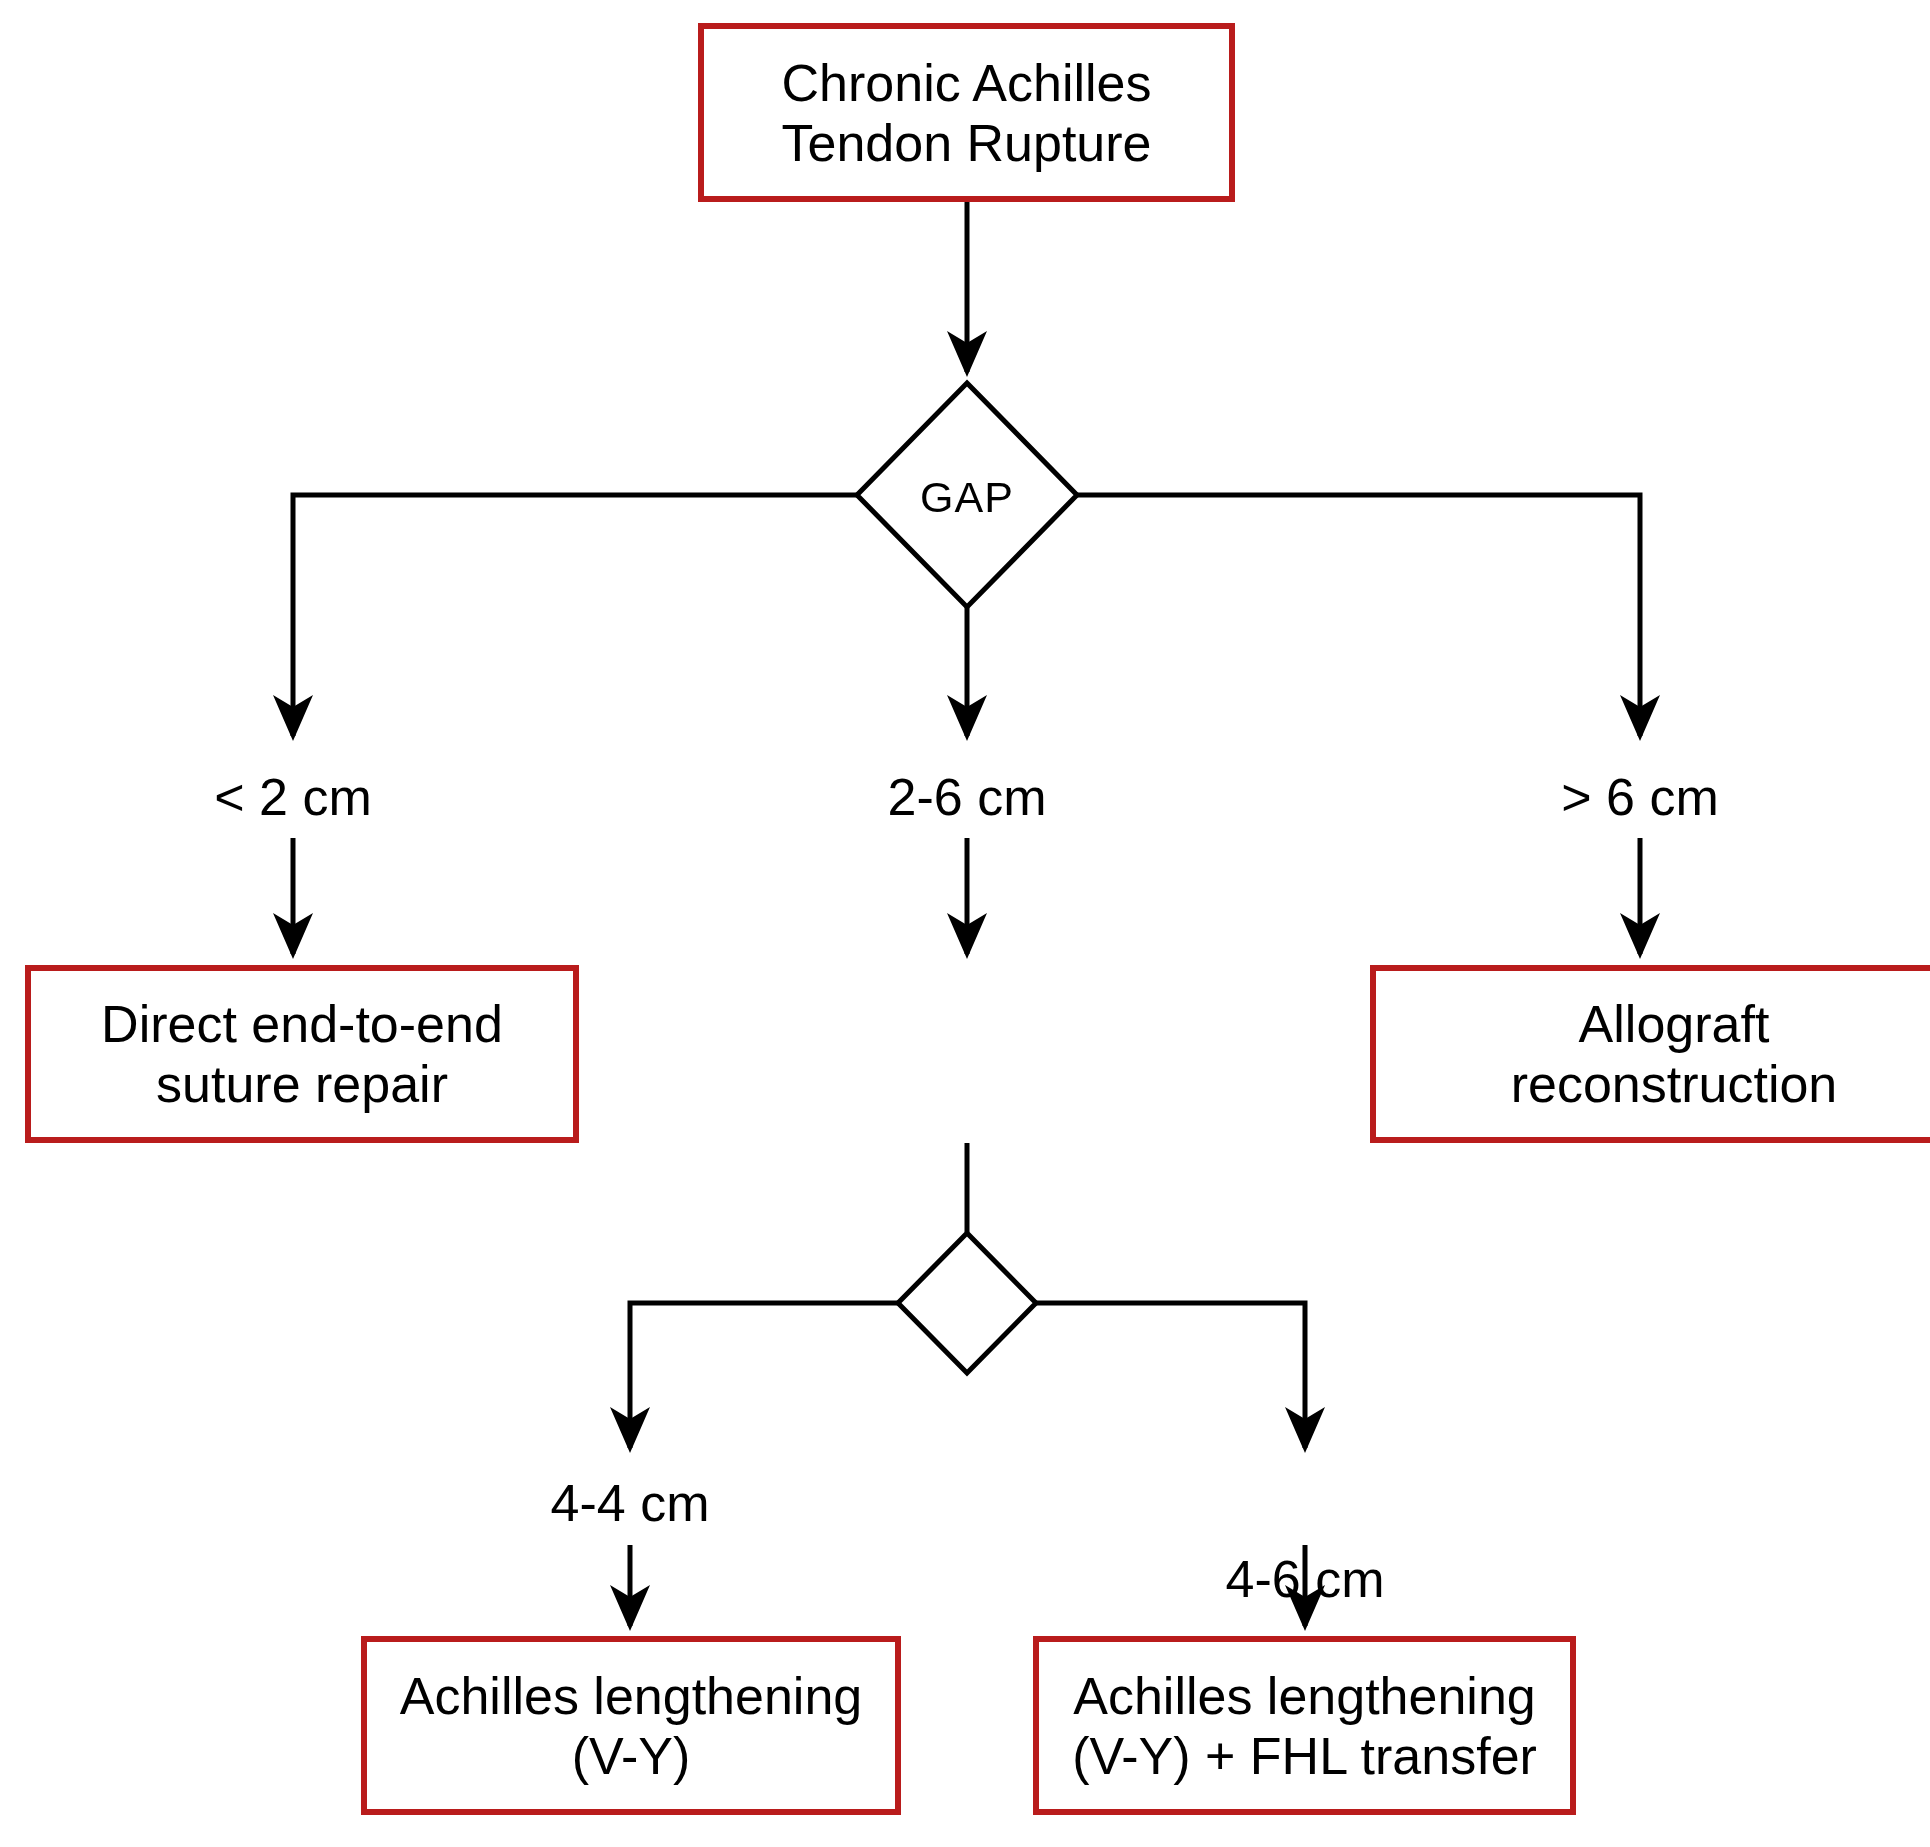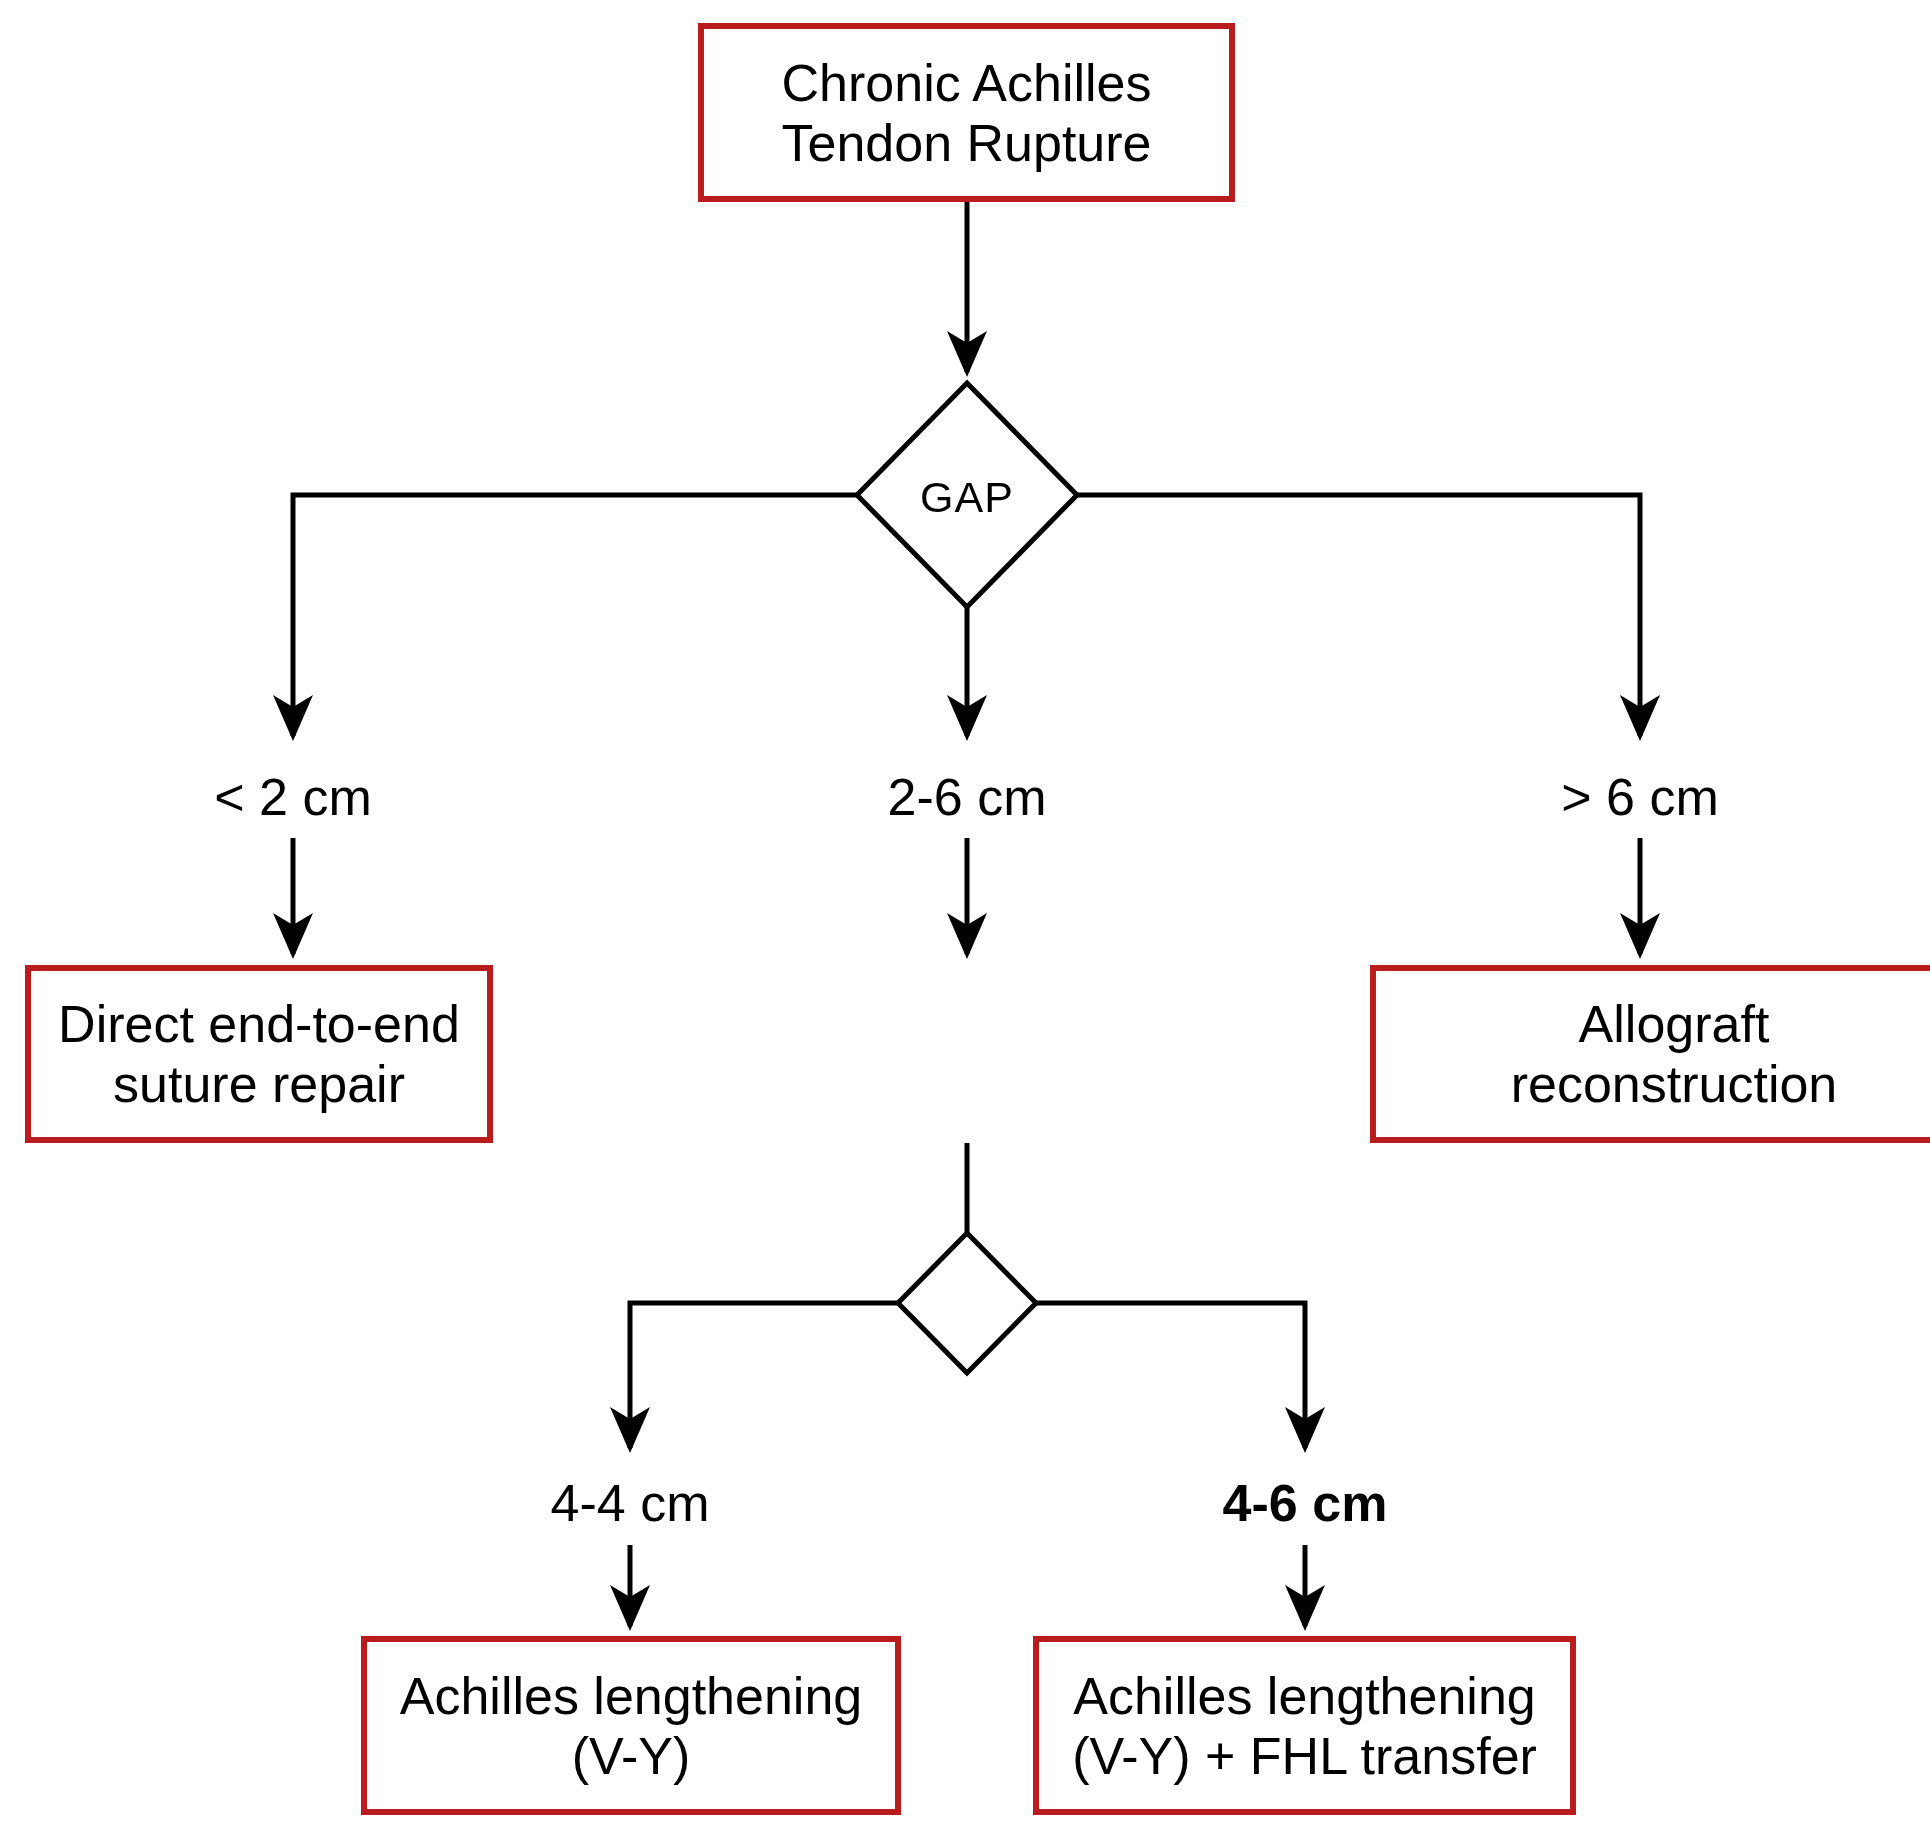--- a/index.html
+++ b/index.html
@@ -103,21 +103,21 @@
 
     <polygon class="diamond" points="967,383 1077,495 967,607 857,495"></polygon>
     <polygon class="diamond" points="967,1233 1036,1303 967,1373 898,1303"></polygon>
   </svg>
 
   <div class="box" style="left:698px; top:23px; width:537px; height:179px;">
     <span class="box-text">Chronic Achilles
 Tendon Rupture</span>
   </div>
 
-  <div class="box" style="left:25px; top:965px; width:468px; height:178px;">
+  <div class="box" style="left:25px; top:965px; width:554px; height:178px;">
     <span class="box-text">Direct end-to-end
 suture repair</span>
   </div>
 
 
   <div class="box" style="left:1370px; top:965px; width:608px; height:178px;">
     <span class="box-text">Allograft
 reconstruction</span>
   </div>
 
@@ -134,15 +134,15 @@
   <div class="diamond-label" style="left:967px; top:497px;">GAP</div>
 
   <div class="branch-label" style="left:293px; top:797px;">&lt; 2 cm</div>
 
   <div class="branch-label" style="left:967px; top:797px;">2-6 cm</div>
 
   <div class="branch-label" style="left:1640px; top:797px;">&gt; 6 cm</div>
 
   <div class="branch-label" style="left:630px; top:1503px;">4-4 cm</div>
 
-  <div class="branch-label" style="left:1305px; top:1503px;font-weight:bold;">4-6 cm</div>
+  <div class="branch-label" style="left:1305px; top:1579px;">4-6 cm</div>
 
 </div>
 
 </body></html>

